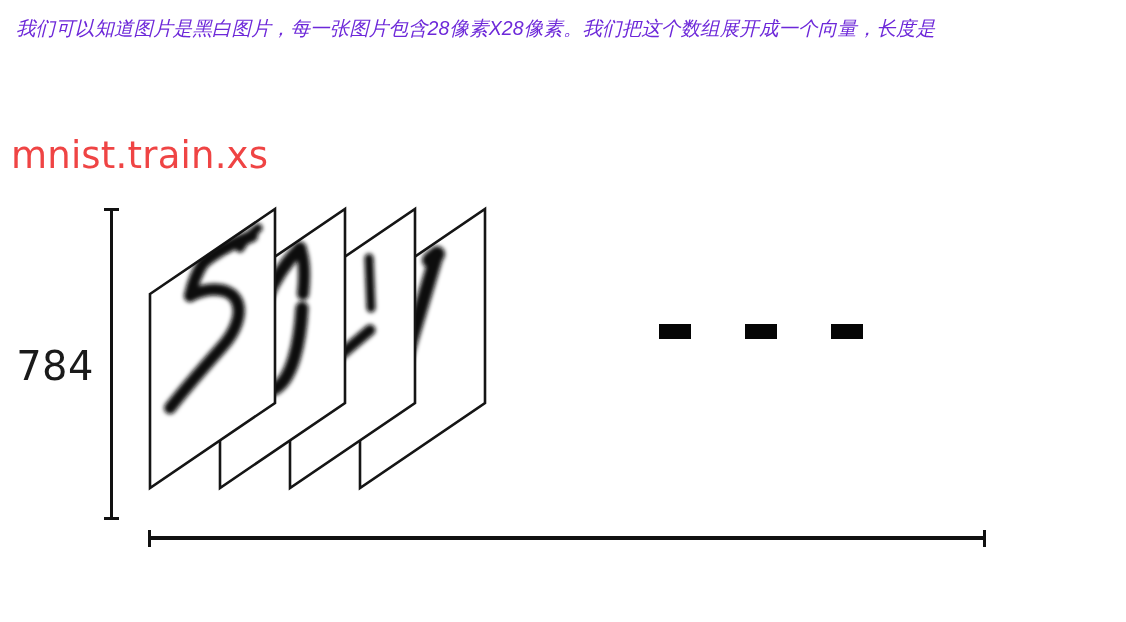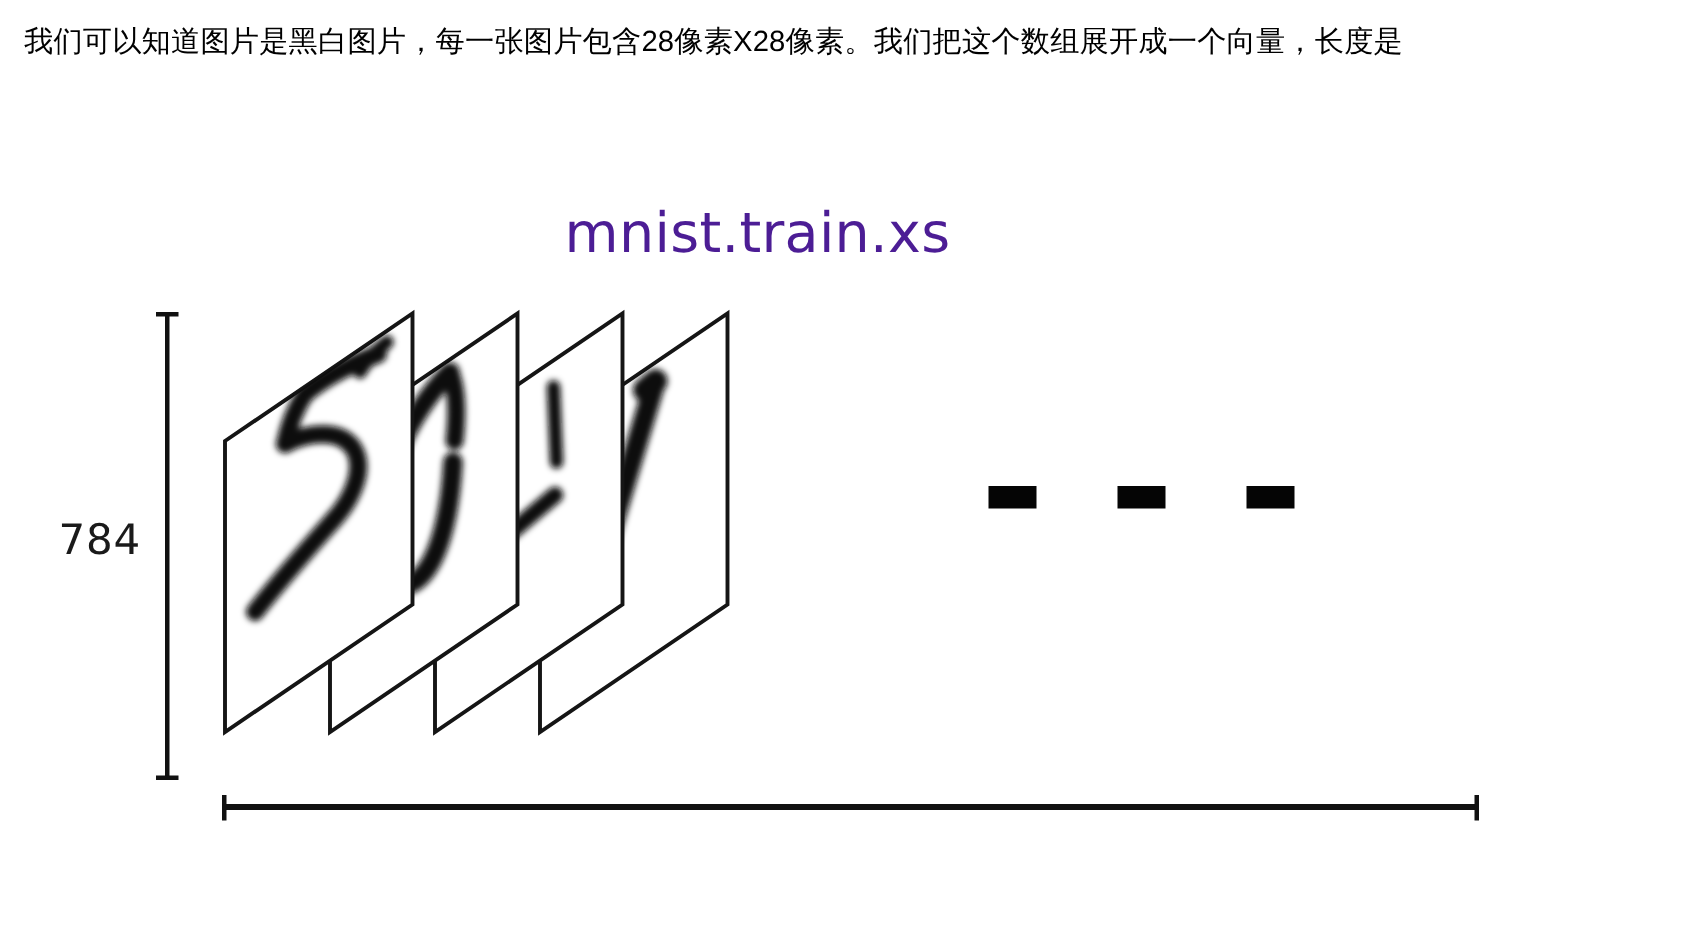--- a/index.html
+++ b/index.html
@@ -21,44 +21,45 @@
   .prose {
     position: absolute;
     left: 16px;
     top: 12px;
     width: 1100px;
   }
   .prose p {
     margin: 0 0 10px 0;
     font-size: 19.5px;
     line-height: 1.70;
-    color: #000000;
+    color: #6d28d9;
     letter-spacing: 0.1px;
     white-space: nowrap;
+    font-style: italic;
   }
 
   
   .figure {
     position: absolute;
     left: 0;
     top: 108px;
     width: 1126px;
     height: 514px;
   }
   .fig-title {
     position: absolute;
     left: 0;
     top: 26px;
     width: 1010px;
-    text-align: center;
     font-size: 37px;
     font-weight: 400;
-    color: #4c1d95;
+    color: #ef4444;
     font-family: "DejaVu Sans", sans-serif;
     letter-spacing: 0.2px;
+    padding-left: 11px;
   }
 
   
   .v-bracket {
     position: absolute;
     left: 104px;
     top: 100px;
     width: 14px;
     height: 312px;
   }
@@ -79,21 +80,21 @@
   }
   .v-bracket .cap.top { top: 0; }
   .v-bracket .cap.bottom { bottom: 0; }
 
   .v-label {
     position: absolute;
     left: 8px;
     top: 235px;
     width: 86px;
     text-align: right;
-    font-size: 28px;
+    font-size: 40px;
     color: #1a1a1a;
     font-family: "DejaVu Sans", sans-serif;
     letter-spacing: 0.5px;
   }
 
   
   .h-bracket {
     position: absolute;
     left: 148px;
     top: 422px;

